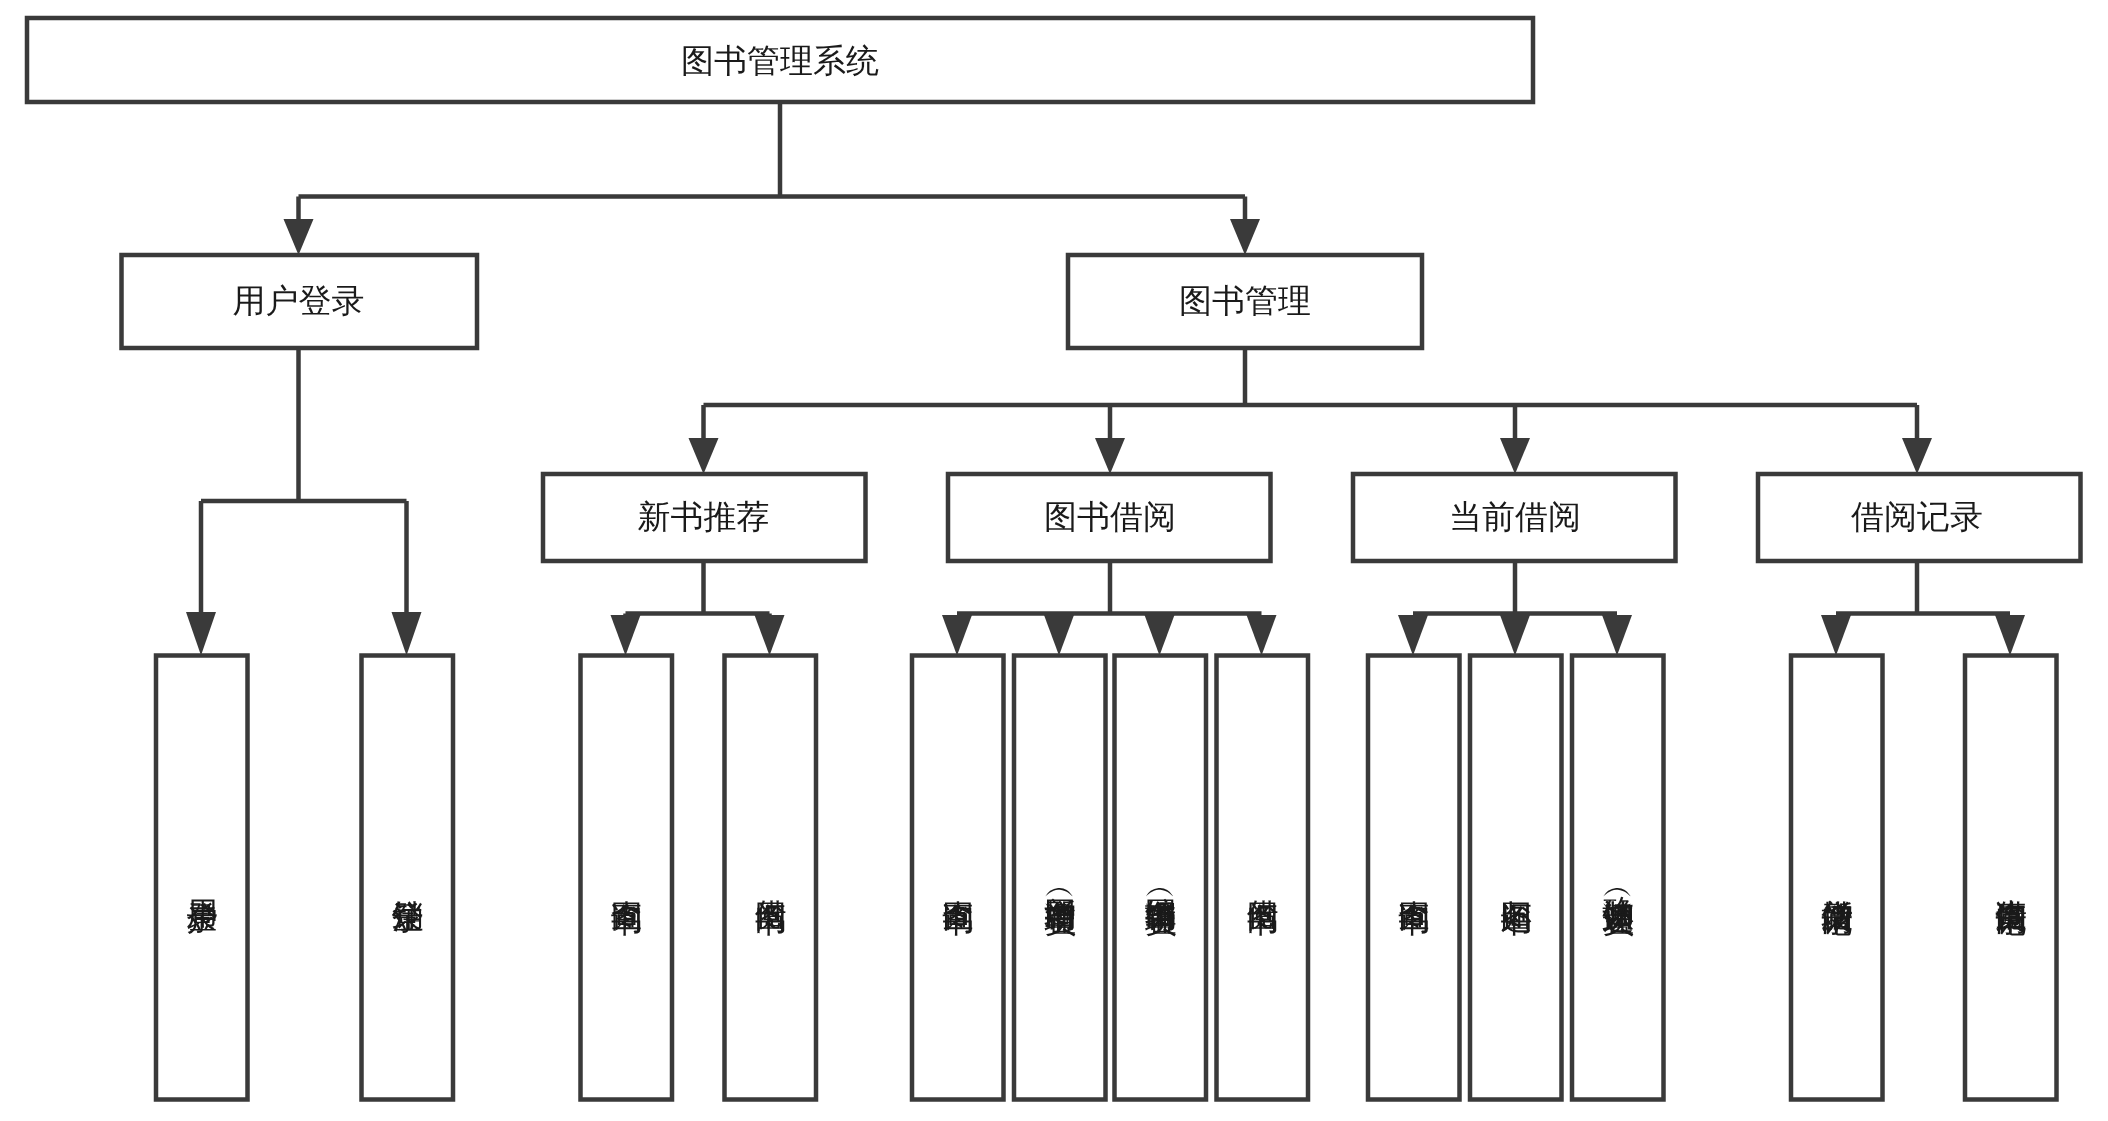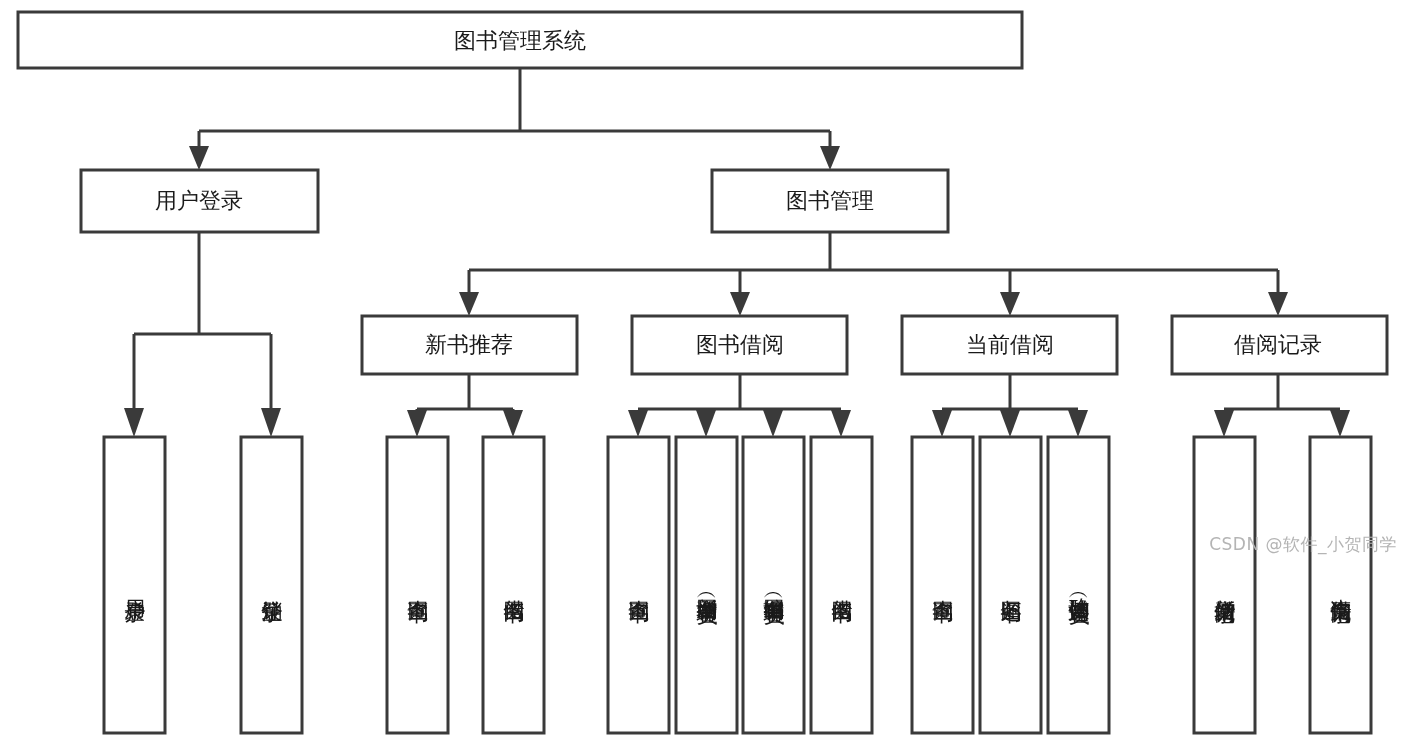--- a/index.html
+++ b/index.html
@@ -235,15 +235,14 @@
   </div>
 
   <div class="vert-label-wrap" style="left:1194px; top:437px; width:61px; height:296px;">
     <span class="vert-label">新增借阅记录</span>
   </div>
 
   <div class="vert-label-wrap" style="left:1310px; top:437px; width:61px; height:296px;">
     <span class="vert-label">查询借阅记录</span>
   </div>
 
-  <div id="watermark">CSDN @软件_小贺同学</div>
 
 </div>
 
 </body></html>

